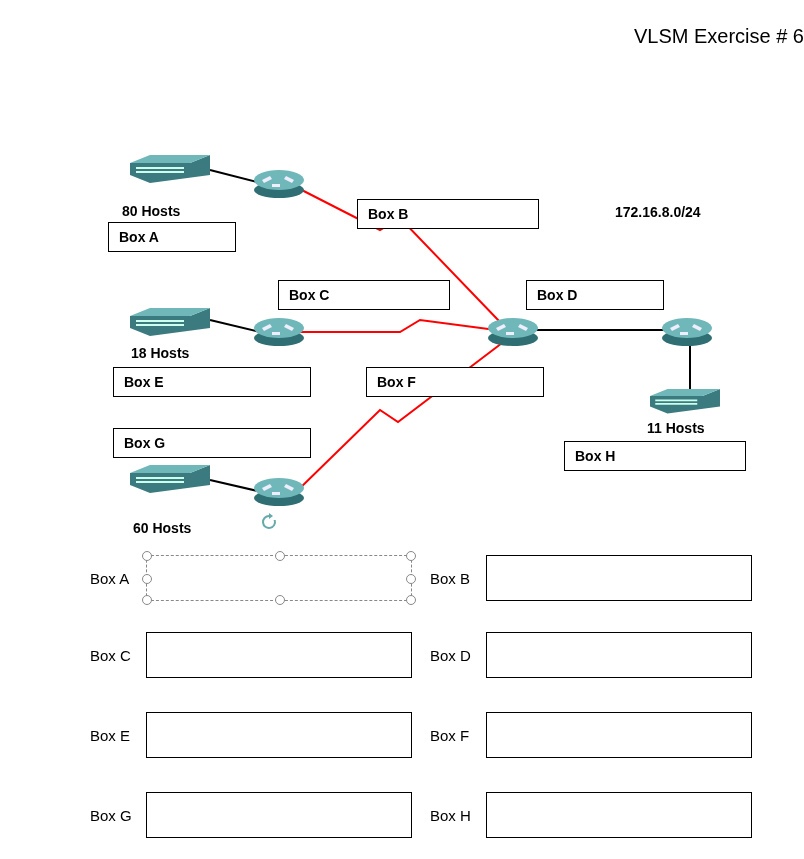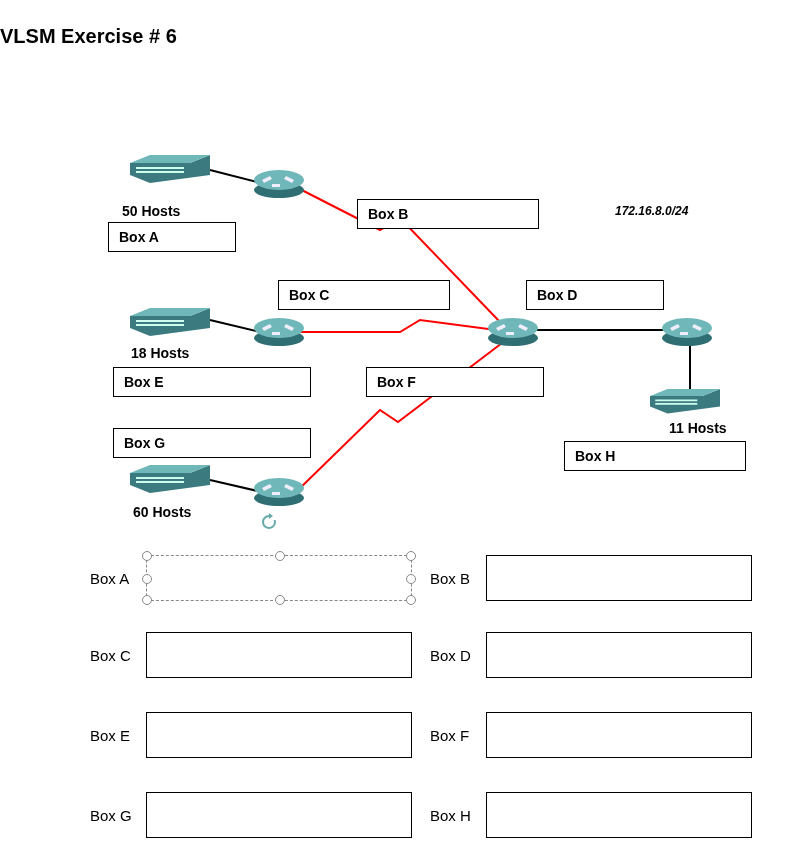--- a/index.html
+++ b/index.html
@@ -1,22 +1,22 @@
 <!DOCTYPE html>
 <html><head>
 <meta charset="utf-8">
 <style>
   html, body { margin:0; padding:0; font-family: Arial, Helvetica, sans-serif; background:#fff; }
   .page { position:relative; width:804px; height:859px; background:#fff; color:#000; }
-  h1 { position:absolute; top:12px; width:100%; text-align:left; font-size:20px; font-weight:700; }
+  h1 { position:absolute; top:12px; width:100%; text-align:right; font-size:20px; font-weight:400; }
   .instr { position:absolute; top:88px; left:48px; font-size:11px; color:#900; }
   .lbl-box { position:absolute; border:1px solid #000; background:#fff; font-weight:700; font-size:14px; padding:6px 10px; display:flex; align-items:center; }
   .lbl-box span { pointer-events:none; }
   .hosts { position:absolute; font-weight:700; font-size:14px; }
-  .net { position:absolute; font-weight:700; font-size:12px;font-style:italic; }
+  .net { position:absolute; font-weight:700; font-size:14px; }
   
   .switch { position:absolute; width:80px; height:30px; }
   .switch svg { display:block; }
   .router { position:absolute; width:54px; height:32px; }
   .router svg { display:block; }
   
   .rotate-icon { position:absolute; width:18px; height:18px; }
   
   .ans-row { position:absolute; display:flex; align-items:center; }
   .ans-lbl { width:56px; font-size:15px; }
@@ -125,21 +125,21 @@
       <ellipse cx="27" cy="12" rx="25" ry="10" fill="#6fb7b9"></ellipse>
       <path d="M10 12l8-4 2 3-8 4z M34 8l8 4-2 3-8-4z M20 16l8 0 0 3-8 0z" fill="#eef"></path>
     </svg>
   </div>
   <div class="rotate-icon" style="left:260px; top:513px;">
     <svg width="18" height="18" viewBox="0 0 18 18">
       <path d="M9 2a7 7 0 1 0 6.7 5h-2.1A5 5 0 1 1 9 4v2l4-3-4-3z" fill="#6aa"></path>
     </svg>
   </div>
 
-  <div class="hosts" style="left:122px; top:203px;"><span>50  Hosts</span></div>
+  <div class="hosts" style="left:122px; top:203px;"><span>80  Hosts</span></div>
   <div class="lbl-box" style="left:108px; top:222px; width:106px;">
       <span>Box A</span>
     </div>
 
   <div class="lbl-box" style="left:357px; top:199px; width:160px;">
       <span>Box B</span>
     </div>
 
   <div class="net" style="left:615px; top:204px;"><span>172.16.8.0/24</span></div>
 
@@ -151,29 +151,29 @@
     </div>
 
   <div class="hosts" style="left:131px; top:345px;"><span>18  Hosts</span></div>
   <div class="lbl-box" style="left:113px; top:367px; width:176px;">
       <span>Box E</span>
     </div>
   <div class="lbl-box" style="left:366px; top:367px; width:156px;">
       <span>Box F</span>
     </div>
 
-  <div class="hosts" style="left:669px; top:420px;"><span>11 Hosts</span></div>
+  <div class="hosts" style="left:647px; top:420px;"><span>11 Hosts</span></div>
   <div class="lbl-box" style="left:113px; top:428px; width:176px;">
       <span>Box G</span>
     </div>
   <div class="lbl-box" style="left:564px; top:441px; width:160px;">
       <span>Box H</span>
     </div>
 
-  <div class="hosts" style="left:133px; top:504px;"><span>60 Hosts</span></div>
+  <div class="hosts" style="left:133px; top:520px;"><span>60 Hosts</span></div>
 
   <div class="ans-row" style="left:90px; top:555px;">
     <div class="ans-lbl"><span>Box A</span></div>
     <div class="ans-input sel">
       <div class="handle" style="left:-5px; top:-5px;"></div>
       <div class="handle" style="left:50%; top:-5px; margin-left:-4px;"></div>
       <div class="handle" style="right:-5px; top:-5px;"></div>
       <div class="handle" style="left:-5px; top:50%; margin-top:-4px;"></div>
       <div class="handle" style="right:-5px; top:50%; margin-top:-4px;"></div>
       <div class="handle" style="left:-5px; bottom:-5px;"></div>

